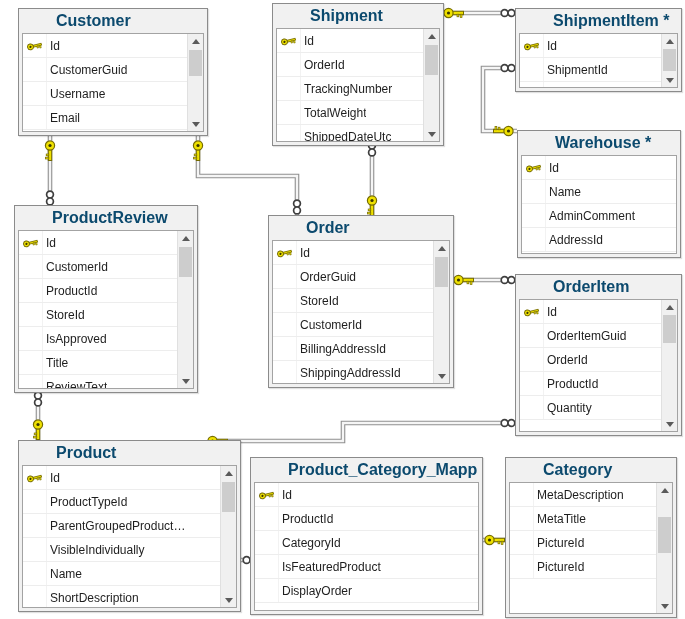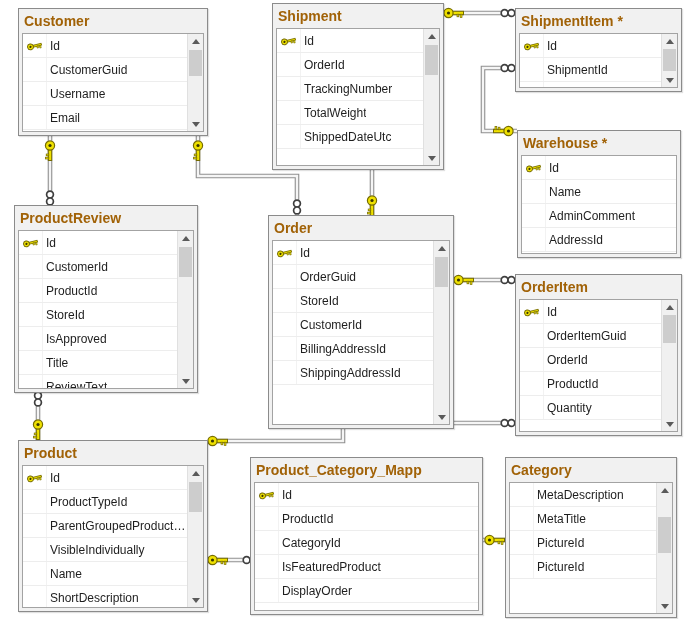--- a/index.html
+++ b/index.html
@@ -3,22 +3,22 @@
 <meta charset="utf-8">
 <style>
   html,body{margin:0;padding:0;background:#ffffff;}
   #canvas{position:relative;width:685px;height:619px;background:#ffffff;overflow:hidden;
           font-family:"Liberation Sans",sans-serif;}
   .wires{position:absolute;left:0;top:0;z-index:1;}
   .wire-outer{fill:none;stroke:#8f8f8f;stroke-width:4.6;}
   .wire-inner{fill:none;stroke:#f5f5f5;stroke-width:2.4;}
   .tbl{position:absolute;z-index:2;box-sizing:border-box;background:#f1f1f1;
        border:1px solid #8b8b8b;box-shadow:1px 1px 1px rgba(0,0,0,0.12);}
-  .tbl-title{height:24px;line-height:24px;font-weight:bold;font-size:14px;color:#a16207;
-             padding-left:5px;white-space:nowrap;overflow:hidden;}
+  .tbl-title{height:24px;line-height:24px;font-weight:bold;font-size:16px;color:#0c4a6e;
+             padding-left:5px;white-space:nowrap;overflow:hidden;margin-left:32px;}
   .tbl-body{position:absolute;left:3px;right:3px;top:24px;bottom:3px;background:#fff;
             border:1px solid #a3a3a3;overflow:hidden;}
   .rows{position:absolute;left:0;top:0;right:0;}
   .has-scroll .rows{right:15px;}
   .row{height:24px;box-sizing:border-box;border-bottom:1px solid #ededed;
        display:flex;align-items:center;background:#fff;}
   .keycell{flex:0 0 23px;height:100%;display:flex;align-items:center;justify-content:center;
            border-right:1px solid #f2f2f2;}
   .colname{font-size:12px;color:#1e1e1e;white-space:nowrap;overflow:hidden;padding-left:3px;}
   .vscroll{position:absolute;top:0;right:0;bottom:0;width:15px;background:#f0f0f0;
@@ -149,21 +149,21 @@
             <span class="tri-up"></span>
           </div>
         <div class="thumb" style="top:16px;height:26px"></div>
         <div class="sarrow down">
             <span class="tri-down"></span>
           </div>
       </div>
     </div>
   </div>
 
-  <div class="tbl" style="left:272px;top:3px;width:172px;height:167px">
+  <div class="tbl" style="left:272px;top:3px;width:172px;height:143px">
     <div class="tbl-title">Shipment</div>
     <div class="tbl-body has-scroll">
       <div class="rows">
           <div class="row">
             <span class="keycell">
               <svg width="16" height="12" viewBox="0 0 16 12">
                 <g transform="rotate(-14 7 6)">
                   <rect x="6" y="5.1" width="8.6" height="1.9" fill="#efe100" stroke="#756b00" stroke-width="0.8"></rect>
                   <rect x="9.6" y="6.8" width="1.4" height="2" fill="#efe100" stroke="#756b00" stroke-width="0.6"></rect>
                   <rect x="12.2" y="6.8" width="1.4" height="2.6" fill="#efe100" stroke="#756b00" stroke-width="0.6"></rect>
@@ -324,21 +324,21 @@
             <span class="tri-up"></span>
           </div>
         <div class="thumb" style="top:16px;height:30px"></div>
         <div class="sarrow down">
             <span class="tri-down"></span>
           </div>
       </div>
     </div>
   </div>
 
-  <div class="tbl" style="left:268px;top:215px;width:186px;height:214px">
+  <div class="tbl" style="left:268px;top:215px;width:186px;height:173px">
     <div class="tbl-title">Order</div>
     <div class="tbl-body has-scroll">
       <div class="rows">
           <div class="row">
             <span class="keycell">
               <svg width="16" height="12" viewBox="0 0 16 12">
                 <g transform="rotate(-14 7 6)">
                   <rect x="6" y="5.1" width="8.6" height="1.9" fill="#efe100" stroke="#756b00" stroke-width="0.8"></rect>
                   <rect x="9.6" y="6.8" width="1.4" height="2" fill="#efe100" stroke="#756b00" stroke-width="0.6"></rect>
                   <rect x="12.2" y="6.8" width="1.4" height="2.6" fill="#efe100" stroke="#756b00" stroke-width="0.6"></rect>
@@ -422,21 +422,21 @@
             <span class="tri-up"></span>
           </div>
         <div class="thumb" style="top:15px;height:28px"></div>
         <div class="sarrow down">
             <span class="tri-down"></span>
           </div>
       </div>
     </div>
   </div>
 
-  <div class="tbl" style="left:18px;top:440px;width:190px;height:172px">
+  <div class="tbl" style="left:18px;top:440px;width:223px;height:172px">
     <div class="tbl-title">Product</div>
     <div class="tbl-body has-scroll">
       <div class="rows">
           <div class="row">
             <span class="keycell">
               <svg width="16" height="12" viewBox="0 0 16 12">
                 <g transform="rotate(-14 7 6)">
                   <rect x="6" y="5.1" width="8.6" height="1.9" fill="#efe100" stroke="#756b00" stroke-width="0.8"></rect>
                   <rect x="9.6" y="6.8" width="1.4" height="2" fill="#efe100" stroke="#756b00" stroke-width="0.6"></rect>
                   <rect x="12.2" y="6.8" width="1.4" height="2.6" fill="#efe100" stroke="#756b00" stroke-width="0.6"></rect>

